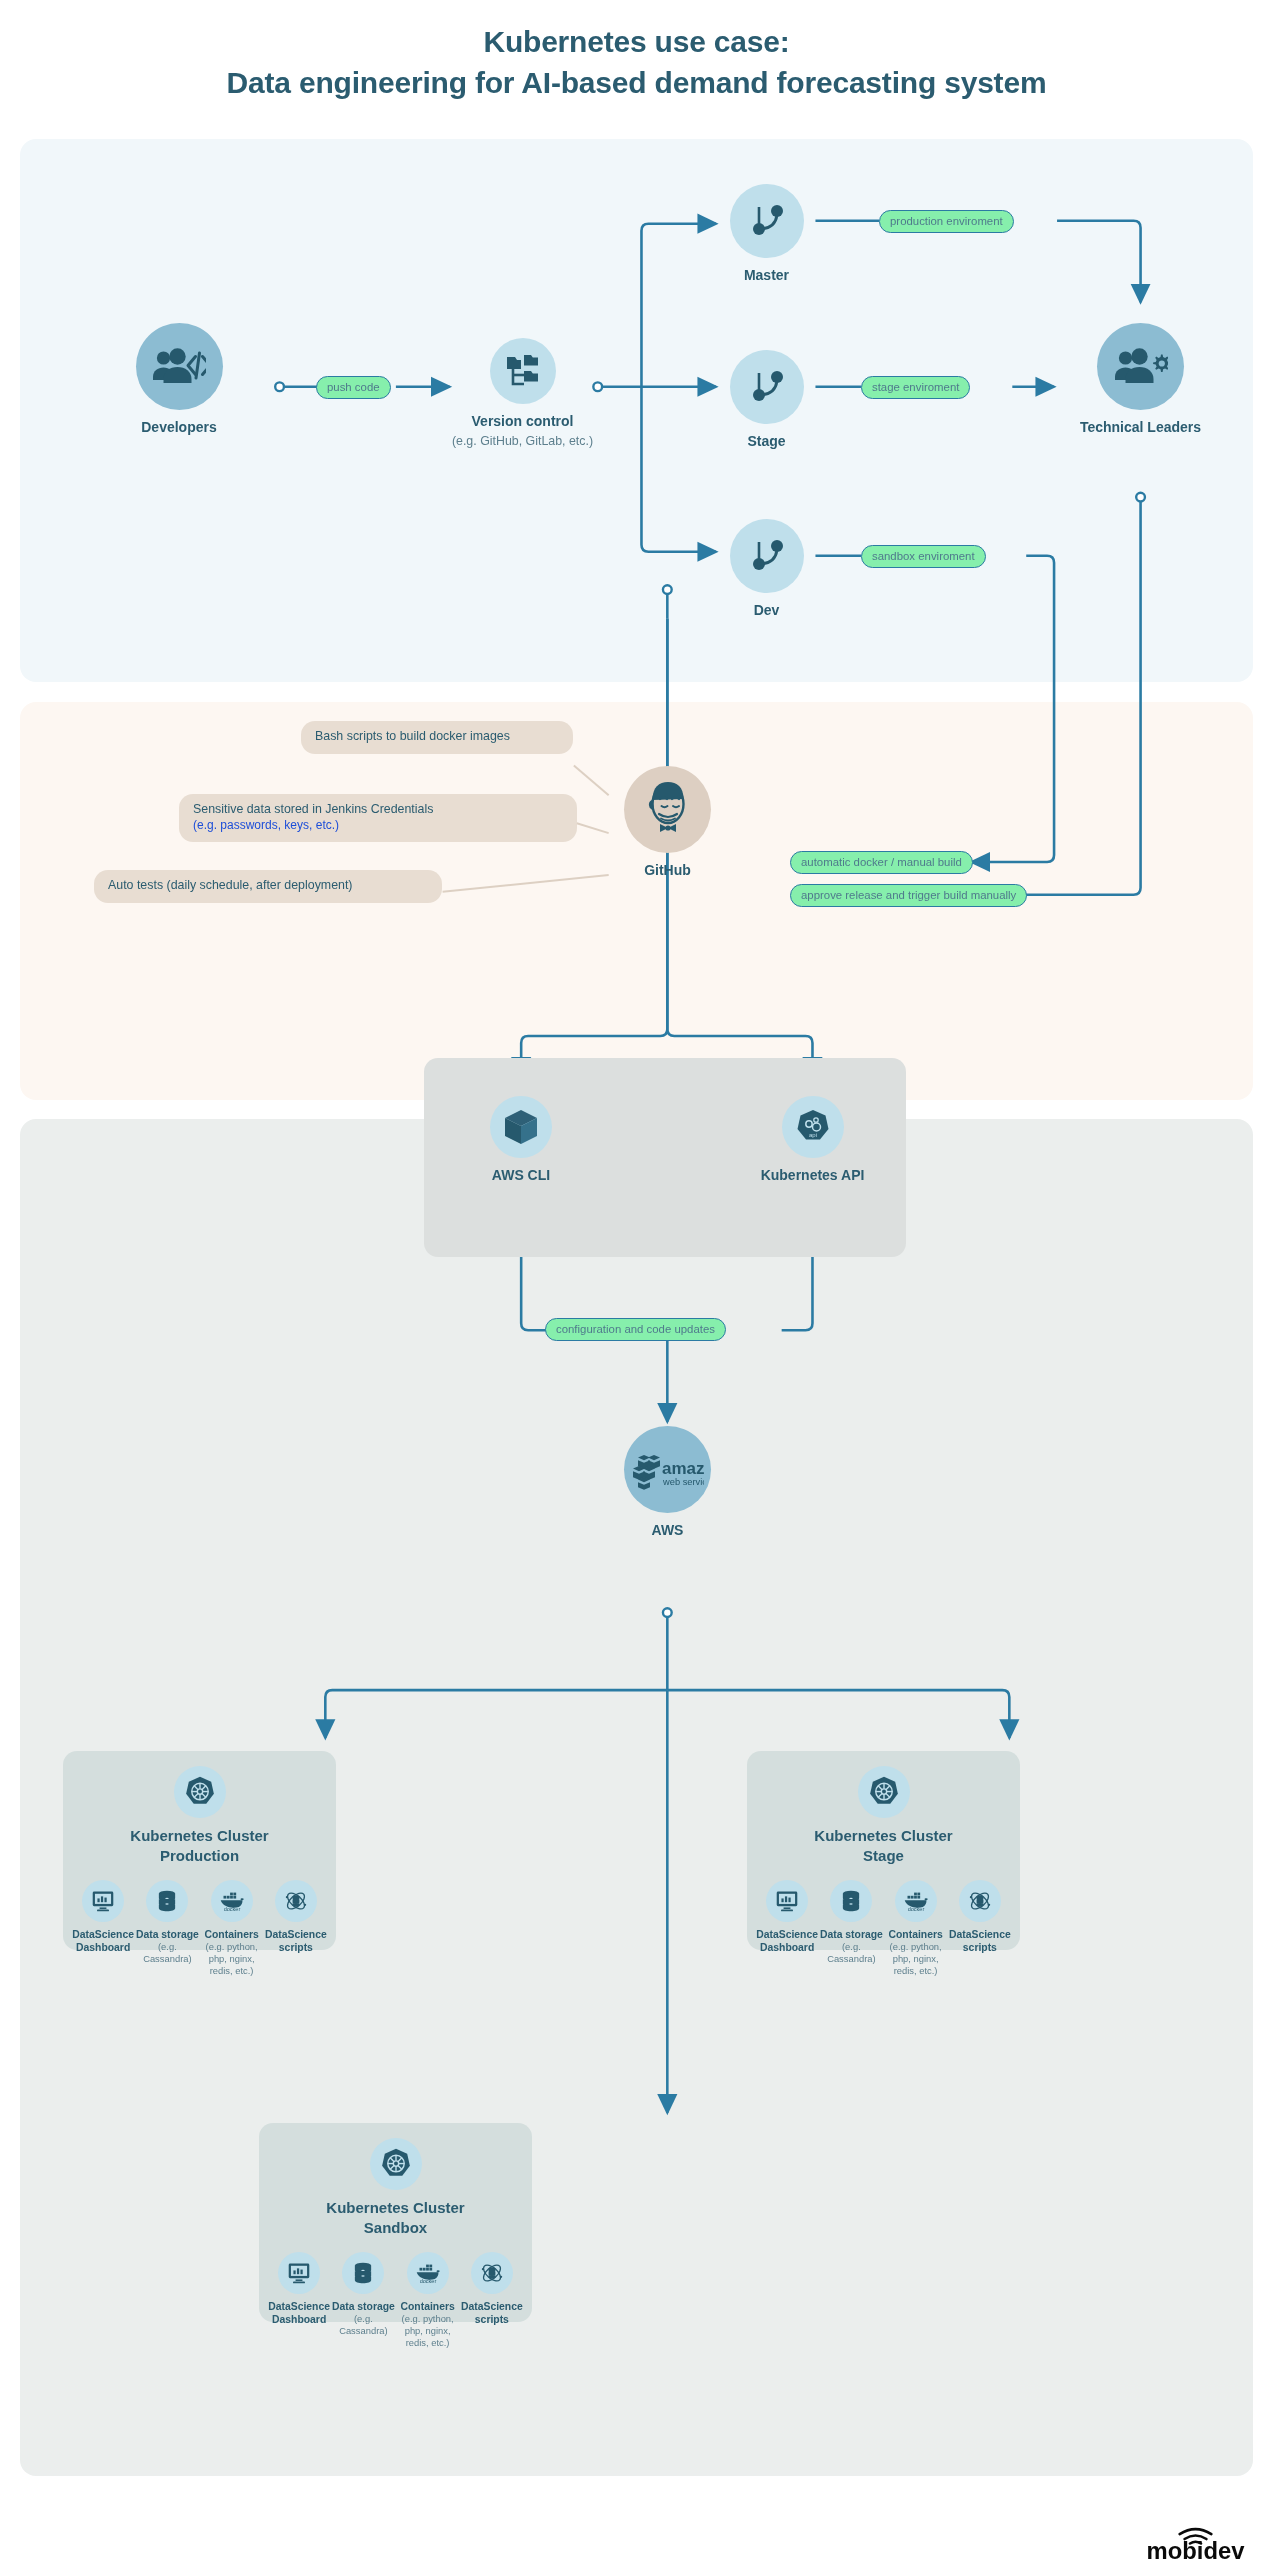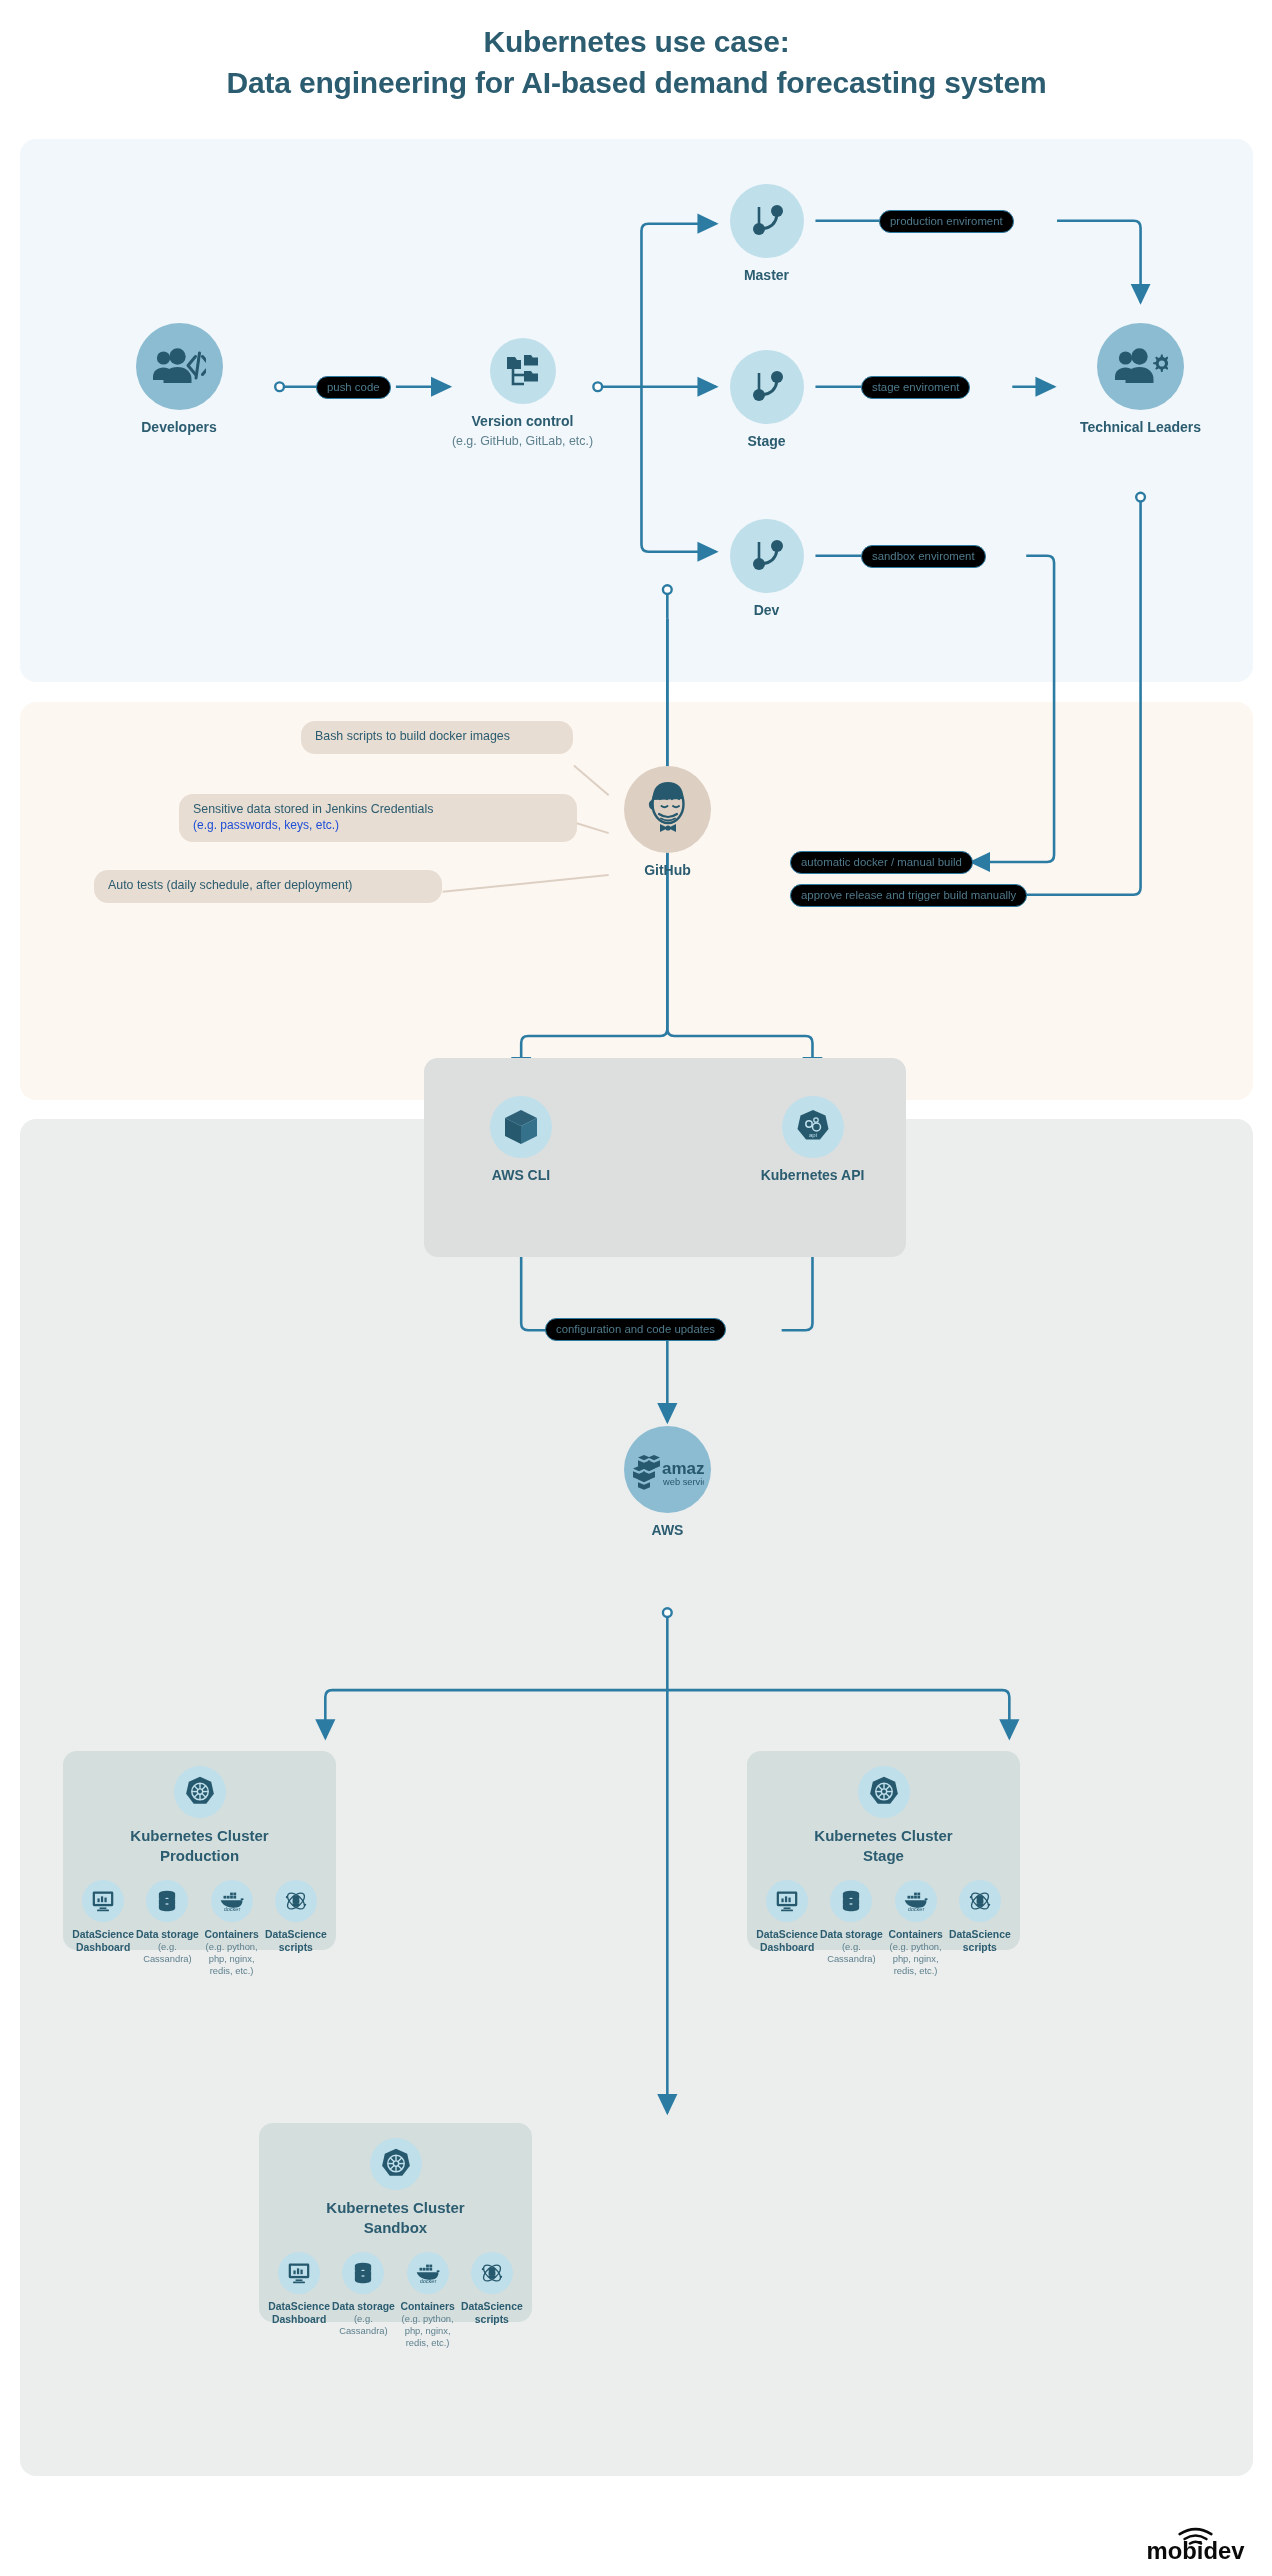--- a/index.html
+++ b/index.html
@@ -66,21 +66,21 @@
     line-height: 1.3;
     white-space: nowrap;
   }
 
   
   .pill {
     position: absolute;
     border-radius: 993px;
     font-size: 11.4px;
     color: #4f7a8c;
-    background: #000000;
+    background: #86efac;
     border: 1.4px solid #2b7ba3;
     padding: 3px 10px 4px;
     white-space: nowrap;
     line-height: 1.25;
   }
   .pill.plain {
     background: #e8ddd2;
     border: none;
     color: #2b5c70;
     font-size: 12.4px;

